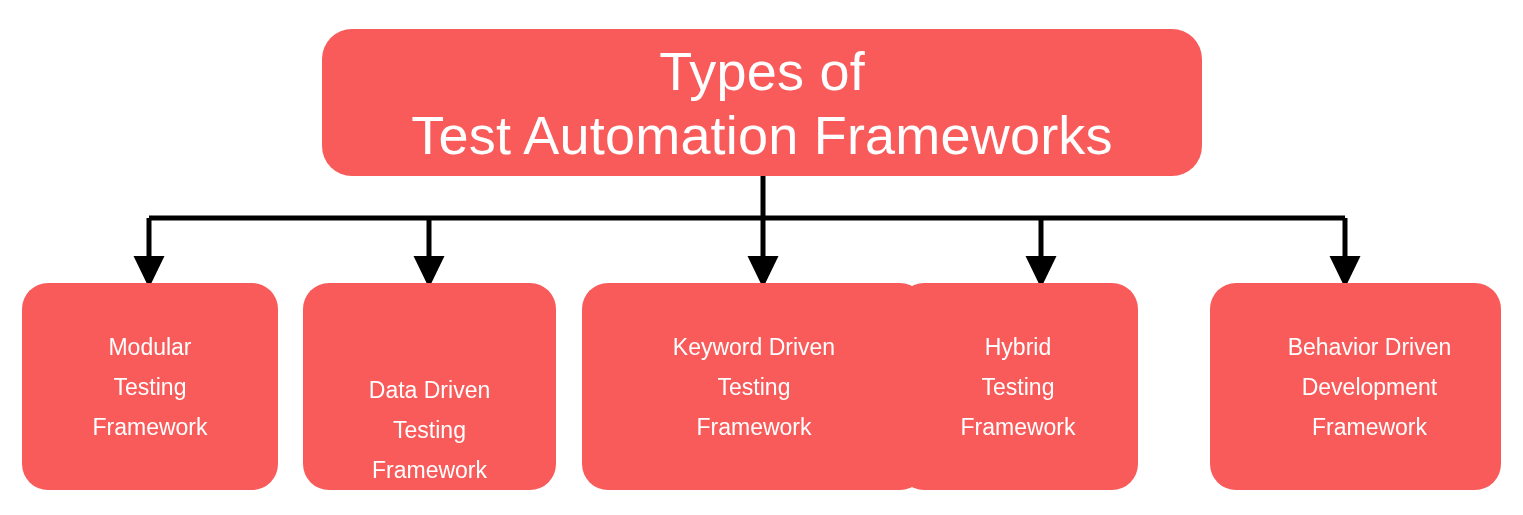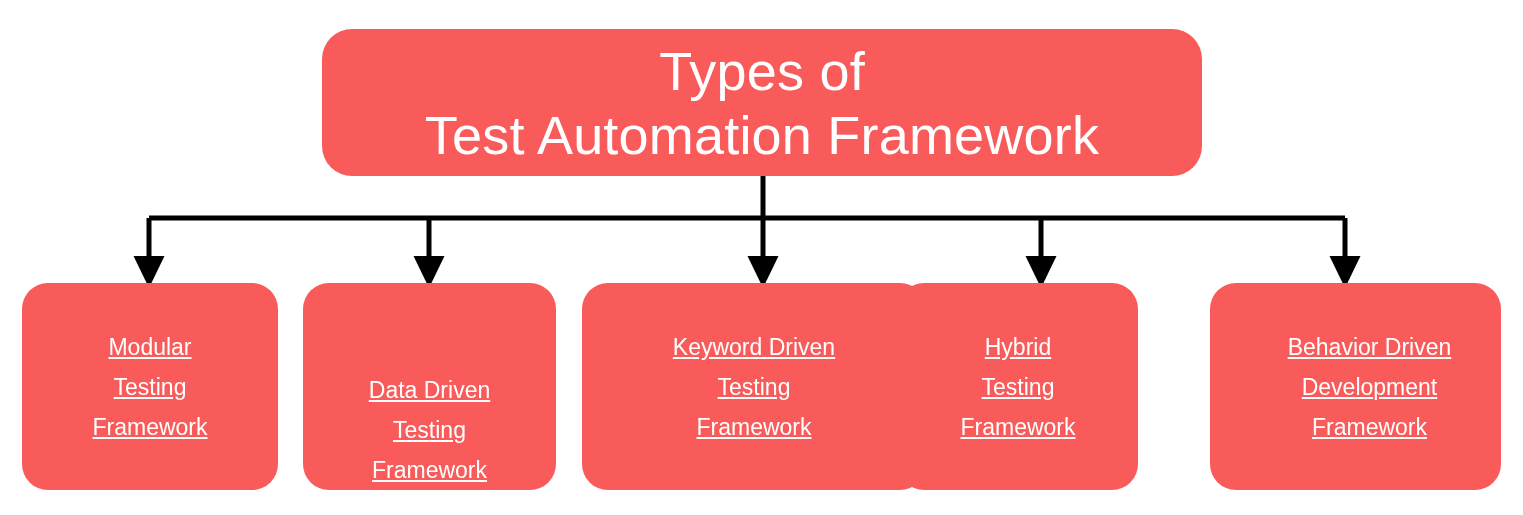--- a/index.html
+++ b/index.html
@@ -53,21 +53,20 @@
   }
   .node-child {
     top: 283px;
     height: 207px;
   }
   .node-child .label {
     font-size: 23px;
     line-height: 40px;
     font-weight: 400;
     white-space: pre-line;
-    text-decoration: underline;
   }
   .child-0 { left: 22px;   width: 256px; }
   .child-1 { left: 303px;  width: 253px; align-items: flex-end; }
   .child-2 { left: 582px;  width: 344px; }
   .child-3 { left: 898px;  width: 240px; }
   .child-4 { left: 1210px; width: 291px; padding-left: 28px; }
 </style>
 </head>
 <body>
 
@@ -86,21 +85,21 @@
 
     <line x1="149" y1="218" x2="149" y2="272" stroke="#000000" stroke-width="5" marker-end="url(#arrowhead)"></line>
     <line x1="429" y1="218" x2="429" y2="272" stroke="#000000" stroke-width="5" marker-end="url(#arrowhead)"></line>
     <line x1="763" y1="218" x2="763" y2="272" stroke="#000000" stroke-width="5" marker-end="url(#arrowhead)"></line>
     <line x1="1041" y1="218" x2="1041" y2="272" stroke="#000000" stroke-width="5" marker-end="url(#arrowhead)"></line>
     <line x1="1345" y1="218" x2="1345" y2="272" stroke="#000000" stroke-width="5" marker-end="url(#arrowhead)"></line>
   </svg>
 
   <div class="node node-title">
     <span class="label">Types of
-Test Automation Framework</span>
+Test Automation Frameworks</span>
   </div>
 
   <div class="node node-child child-0">
     <span class="label">Modular
 Testing
 Framework</span>
   </div>
 
   <div class="node node-child child-1">
     <span class="label">Data Driven

